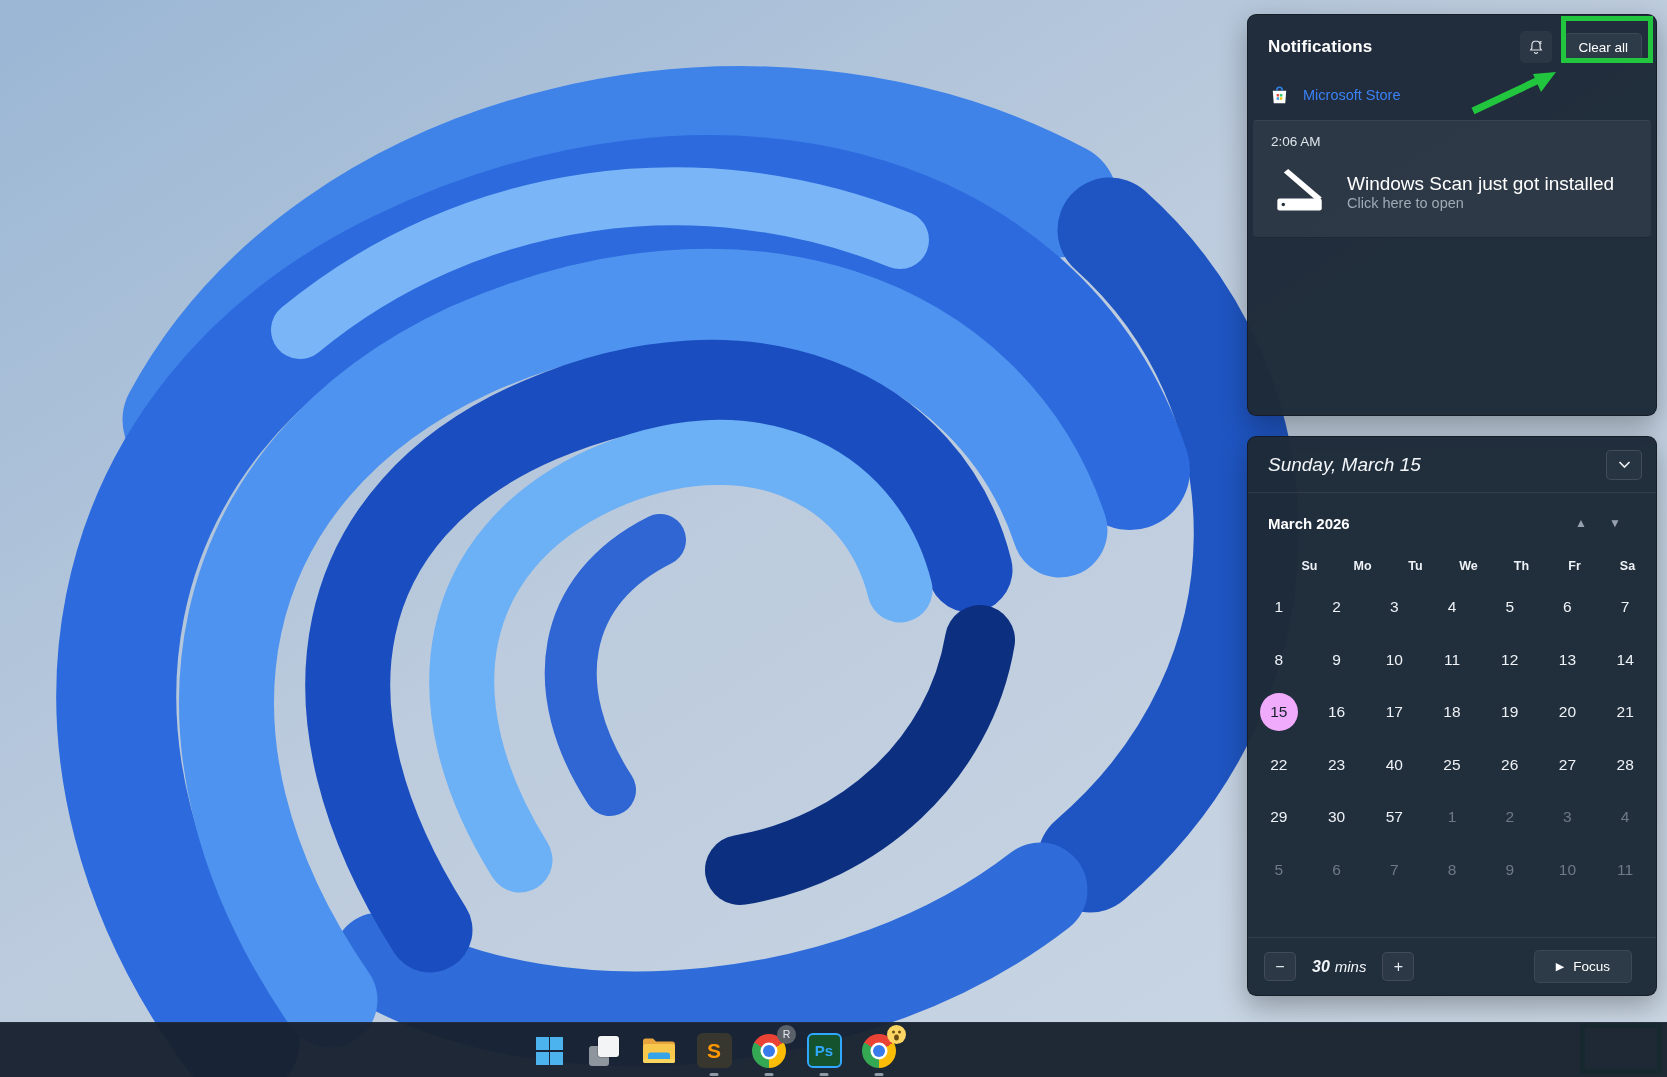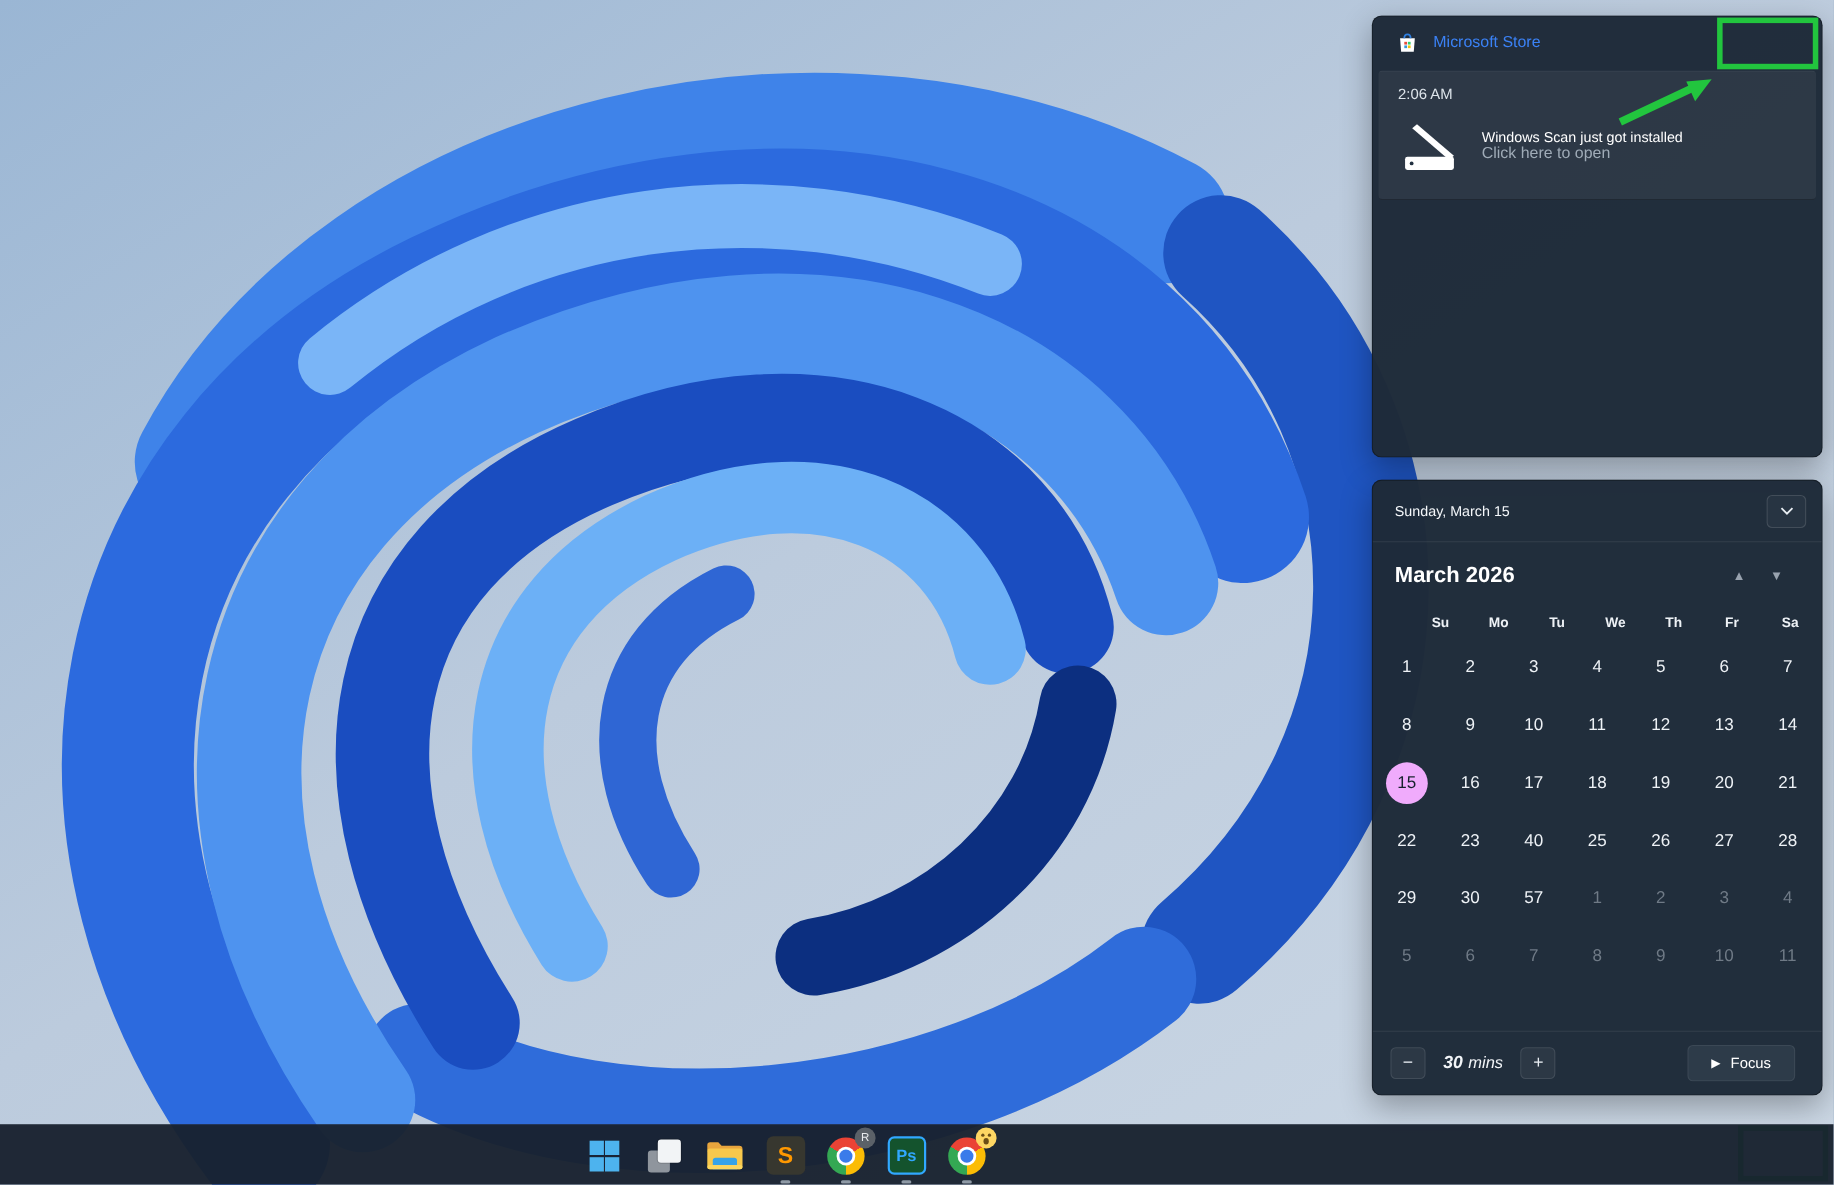--- a/index.html
+++ b/index.html
@@ -24,38 +24,38 @@
   .clearall-btn { margin-left:12px; background:#2d3b49; border:1px solid rgba(255,255,255,0.07);
     border-radius:5px; padding:6px 13px; font-size:13.5px; color:#fff; }
   .store-row { display:flex; align-items:center; gap:12px; padding:12px 20px 12px 20px; }
   .store-label { font-size:14.5px; color:#3b82f6; }
   .notif-card { margin:2px 5px 0 5px; background:rgba(255,255,255,0.055);
     border-top:1px solid rgba(255,255,255,0.06); border-bottom:1px solid rgba(0,0,0,0.28);
     border-radius:4px; padding:13px 18px 20px 18px; }
   .notif-time { font-size:13.5px; color:#dde4ea; }
   .notif-body { display:flex; gap:20px; margin-top:16px; align-items:flex-start; }
   .notif-texts { padding-top:8px; }
-  .notif-line1 { font-size:13px; color:#ffffff; }
+  .notif-line1 { font-size:19px; color:#ffffff; }
   .notif-line2 { font-size:14.5px; color:#9fabb7; margin-top:0; }
 
   
   .green-box { position:absolute; border:5px solid #22c53e; pointer-events:none; }
   .box-clearall { left:1561px; top:16px; width:92px; height:47px; }
   .box-clock { left:1580px; top:1023px; width:82px; height:51px; }
   .anno-arrow { position:absolute; left:0; top:0; pointer-events:none; }
 
   
   .cal-panel { left:1247px; top:436px; width:410px; height:560px; }
   .cal-header { height:56px; display:flex; align-items:center; padding:0 14px 0 20px;
     border-bottom:1px solid rgba(255,255,255,0.08); }
-  .cal-date-label { flex:1; font-size:13px; color:#f4f7fa; }
+  .cal-date-label { flex:1; font-size:19px; color:#f4f7fa;font-style:italic; }
   .cal-collapse { width:36px; height:30px; border-radius:5px; background:rgba(255,255,255,0.03);
     border:1px solid rgba(255,255,255,0.12); display:flex; align-items:center; justify-content:center; }
   .month-row { height:44px; margin-top:8px; display:flex; align-items:center; padding:0 24px 0 20px; }
-  .month-label { flex:1; font-size:20px; font-weight:600; }
+  .month-label { flex:1; font-size:15px; font-weight:600; }
   .nav-arrow { color:#98a2ae; font-size:12px; width:34px; text-align:center; }
   .dow-row, .cal-grid { display:grid; grid-template-columns:repeat(7,1fr); padding:0 2px; }
   .dow-row { margin-top:6px;padding-left:35px; }
   .dow { text-align:center; font-size:12.5px; font-weight:700; color:#eef2f6; height:30px;
     display:flex; align-items:center; justify-content:center; }
   .day { height:52.5px; display:flex; align-items:center; justify-content:center; }
   .day .num { width:38px; height:38px; display:flex; align-items:center; justify-content:center;
     border-radius:50%; font-size:15.5px; color:#eef2f6; }
   .day.muted .num { color:#6f7a86; }
   .day.selected .num { background:#f0abfc; color:#15222c; }
@@ -127,20 +127,31 @@
       <path d="M 330,1000 C 150,740 210,470 470,350 C 740,230 990,320 1060,530" stroke="#4e93ef" stroke-width="95"></path>
       <path d="M 300,330 C 470,190 700,160 900,240" stroke="#7ab5f7" stroke-width="58"></path>
       <path d="M 430,930 C 290,710 330,510 540,420 C 750,330 930,410 970,570" stroke="#1a4dc0" stroke-width="85"></path>
       <path d="M 980,640 C 960,760 860,850 740,870" stroke="#0c2f80" stroke-width="70"></path>
       <path d="M 520,860 C 420,700 450,550 600,480 C 745,415 870,470 900,590" stroke="#6cb0f6" stroke-width="65"></path>
       <path d="M 610,790 C 545,690 560,590 660,540" stroke="#2f66d4" stroke-width="52"></path>
     </g>
   </svg>
 
   <div class="panel notif-panel">
+    <div class="notif-header">
+      <div class="notif-title">Notifications</div>
+      <div class="bell-btn">
+        <svg width="18" height="18" viewBox="0 0 24 24">
+          <path d="M12 4 C 8.7 4 6.5 6.4 6.5 9.7 L 6.5 13.5 L 5 16 L 19 16 L 17.5 13.5 L 17.5 9.7 C 17.5 6.4 15.3 4 12 4 Z" fill="none" stroke="#dfe5ea" stroke-width="1.6"></path>
+          <path d="M10 18.5 a2 2 0 0 0 4 0" fill="none" stroke="#dfe5ea" stroke-width="1.6"></path>
+          <text x="16" y="8" font-size="8" fill="#dfe5ea" font-weight="bold">z</text>
+        </svg>
+      </div>
+      <button class="clearall-btn">Clear all</button>
+    </div>
 
     <div class="store-row">
       <svg width="23" height="23" viewBox="0 0 24 24">
         <path d="M5 8 L 19 8 L 18 21 L 6 21 Z" fill="#ffffff"></path>
         <path d="M9 8 C 9 5.8 10.3 4.4 12 4.4 C 13.7 4.4 15 5.8 15 8" fill="none" stroke="#2f7fe0" stroke-width="1.7"></path>
         <rect x="9" y="11.5" width="2.6" height="2.6" fill="#e74c3c"></rect>
         <rect x="12.4" y="11.5" width="2.6" height="2.6" fill="#2ecc71"></rect>
         <rect x="9" y="14.9" width="2.6" height="2.6" fill="#3498db"></rect>
         <rect x="12.4" y="14.9" width="2.6" height="2.6" fill="#f1c40f"></rect>
       </svg>

